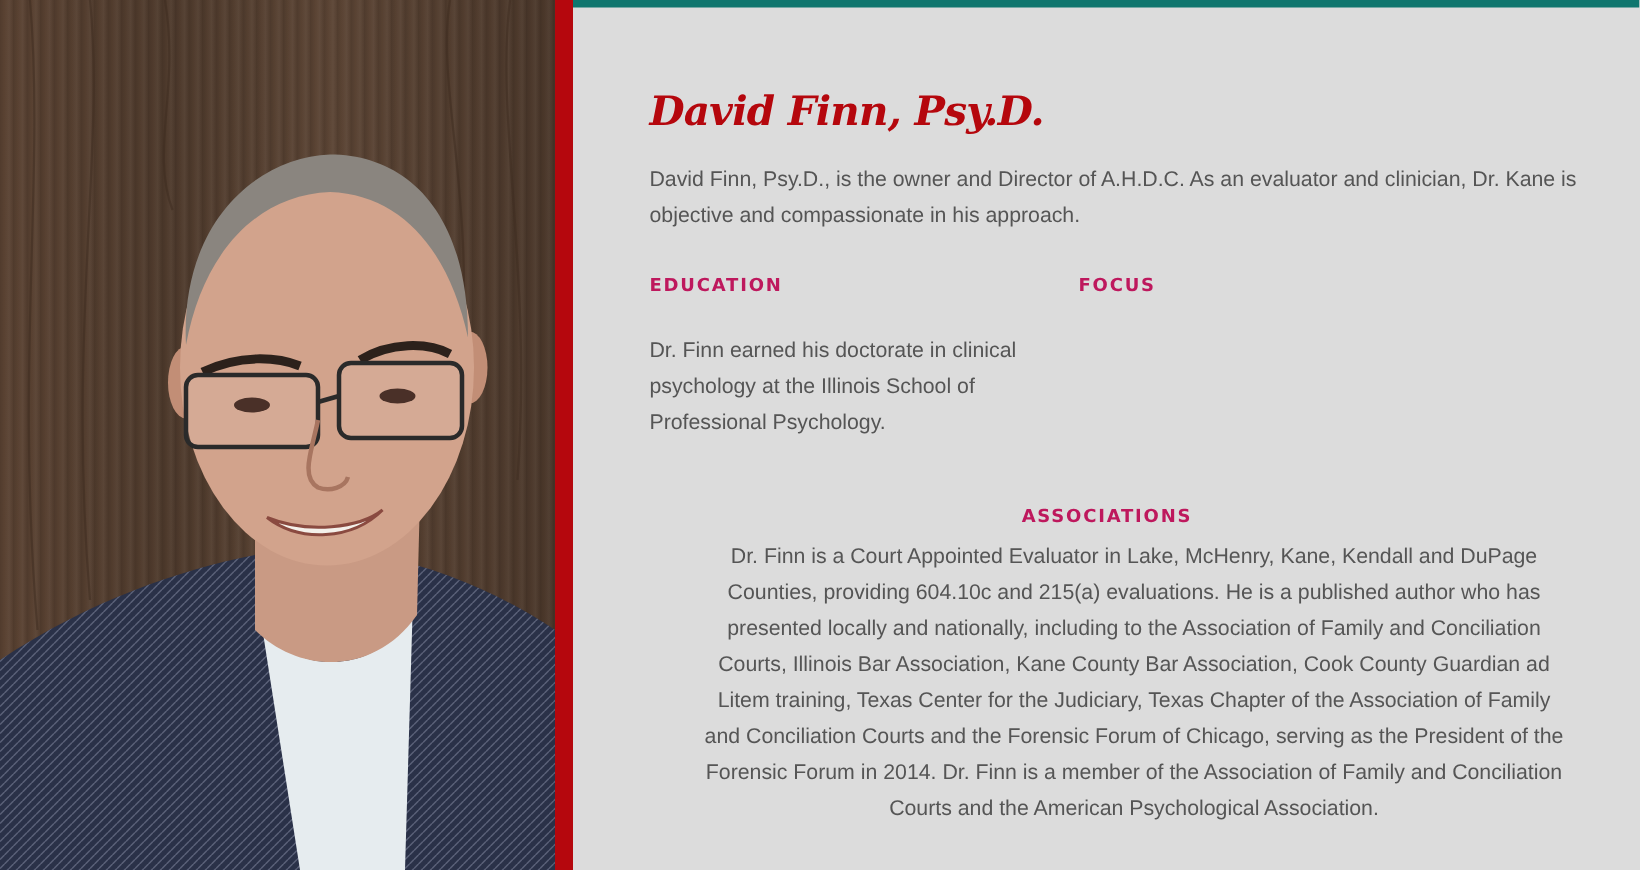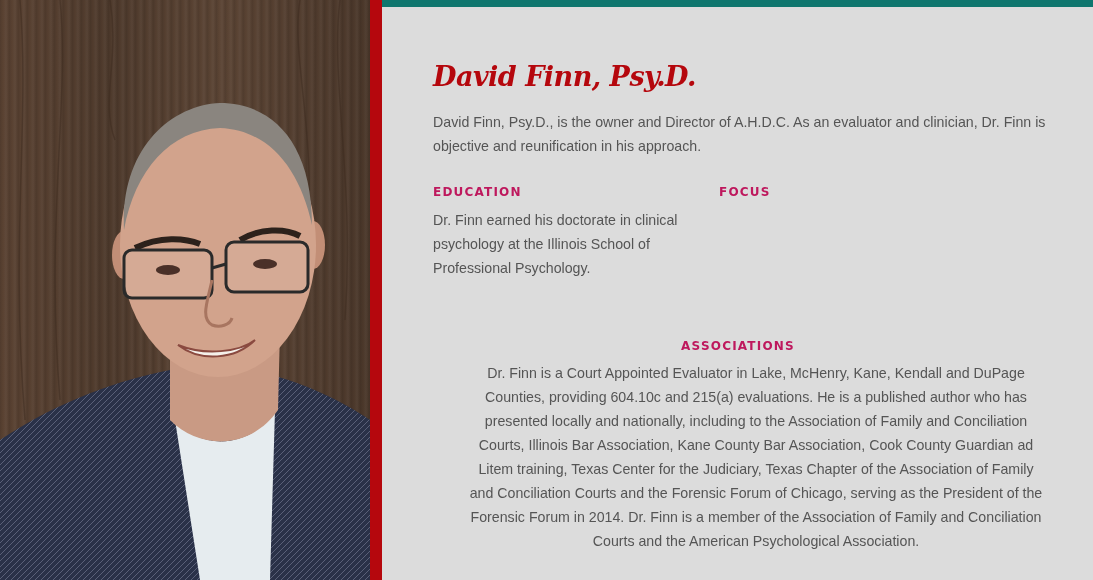--- a/index.html
+++ b/index.html
@@ -12,38 +12,38 @@
     .photo {
       position: relative; width: 370px; height: 580px; overflow: hidden;
       background:
         repeating-linear-gradient(90deg, rgba(0,0,0,0.10) 0px, rgba(0,0,0,0.0) 3px, rgba(255,255,255,0.04) 6px, rgba(0,0,0,0.08) 9px),
         linear-gradient(90deg, #5a4232 0%, #4e3a2c 30%, #5b4434 60%, #4a372a 100%);
     }
     .photo svg { position: absolute; left: 0; top: 0; }
     .red-bar { width: 12px; height: 580px; background: #b5070d; }
     .content {
       flex: 1; height: 580px; background: #dcdcdc; position: relative;
-      border-top: 7px solid #0f766e; box-sizing: border-box;
+      border-top: 5px solid #0f766e; box-sizing: border-box;
     }
     .name {
       position: absolute; left: 51px; top: 54px; margin: 0;
       font-family: "DejaVu Serif", serif; font-style: italic; font-weight: bold;
       font-size: 27px; color: #b5070d; letter-spacing: -0.5px;
     }
     .intro {
       position: absolute; left: 51px; top: 103px; width: 630px; margin: 0;
       font-size: 14.2px; line-height: 24px; color: #555;
     }
     .h {
       margin: 0; font-family: "DejaVu Sans", sans-serif; font-weight: bold;
       font-size: 12px; letter-spacing: 1.2px; color: #be185d;
     }
     .p { margin: 0; font-size: 14.2px; line-height: 24px; color: #555; }
     .edu { position: absolute; left: 51px; top: 178px; width: 245px; }
-    .edu .p { margin-top: 9px; }
+    .edu .p { margin-top: 25px; }
     .focus { position: absolute; left: 309px; top: 178px; width: 350px; margin-left: 28px; }
     .focus .p { margin-top: 9px; }
     .assoc { position: absolute; left: 51px; top: 332px; width: 610px; text-align: center; }
     .assoc .p { margin-top: 8px; margin-left: 36px; }
   </style>
 </head>
 <body>
 
 <div class="wrap">
   <div class="photo" title="Portrait of David Finn, Psy.D.">
@@ -87,21 +87,21 @@
       <ellipse cx="265" cy="264" rx="12" ry="5" fill="#4a3028"></ellipse>
 
       <path d="M212 280 C 208 300, 200 318, 212 325 C 220 328, 230 325, 232 318" stroke="#a87560" stroke-width="3" fill="none"></path>
 
       <path d="M178 345 C 200 362, 235 360, 255 340 C 240 352, 205 356, 178 345 Z" fill="#f4f0ea" stroke="#8a4a40" stroke-width="2"></path>
     </svg>
   </div>
   <div class="red-bar"></div>
   <div class="content">
     <h1 class="name">David Finn, Psy.D.</h1>
-    <p class="intro">David Finn, Psy.D., is the owner and Director of A.H.D.C.  As an evaluator and clinician, Dr. Finn is objective and reunification in his approach.</p>
+    <p class="intro">David Finn, Psy.D., is the owner and Director of A.H.D.C.  As an evaluator and clinician, Dr. Kane is objective and compassionate in his approach.</p>
 
     <div class="edu">
       <h2 class="h">EDUCATION</h2>
       <p class="p">Dr. Finn earned his doctorate in clinical psychology at the Illinois School of Professional Psychology.</p>
     </div>
 
     <div class="focus">
       <h2 class="h">FOCUS</h2>
     </div>
 

